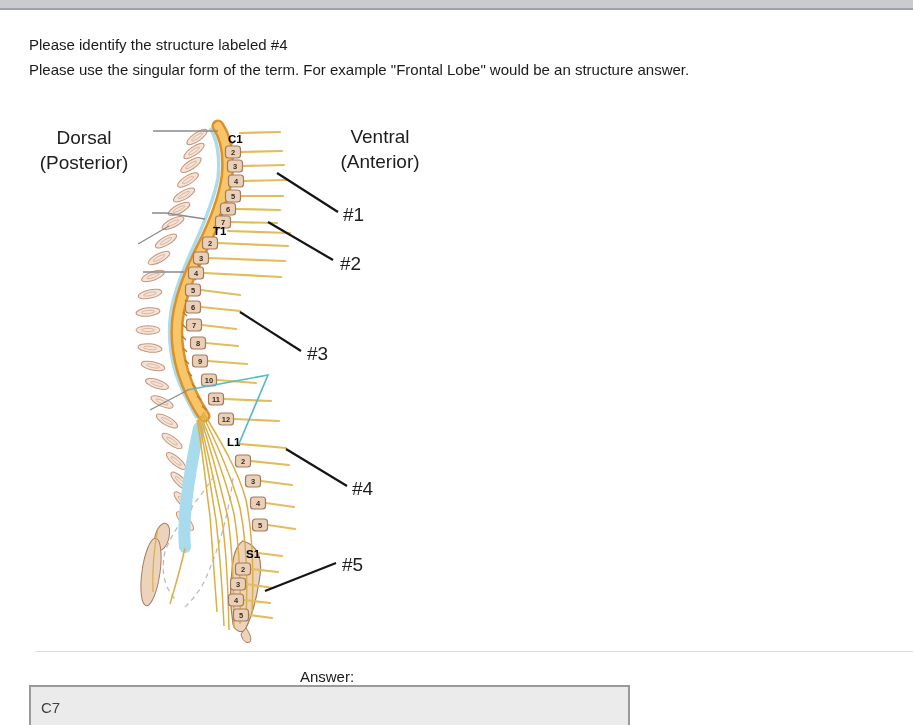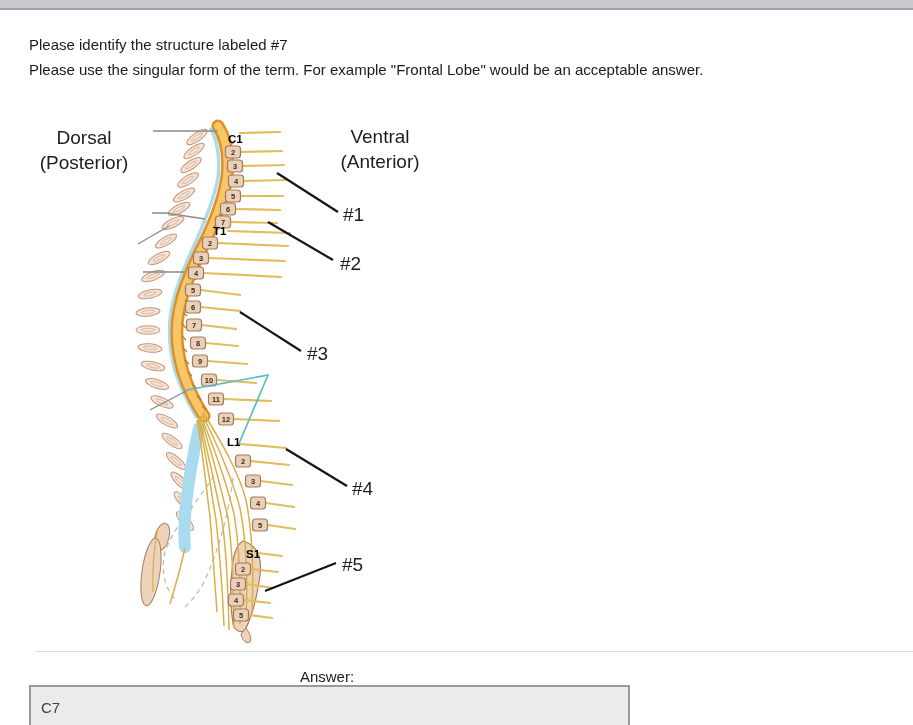--- a/index.html
+++ b/index.html
@@ -33,22 +33,22 @@
     font-size:15px;color:#3f3f3f;padding:6px 10px;font-family:inherit;border-radius:0;
   }
   .x-mark{margin-left:6px;font-size:15px;font-weight:bold;line-height:1;}
 </style>
 </head>
 <body>
 
 <div class="top-bar"></div>
 
 <div class="question-block">
-  <p>Please identify the structure labeled #7</p>
-  <p>Please use the singular form of the term. For example "Frontal Lobe" would be an acceptable answer.</p>
+  <p>Please identify the structure labeled #4</p>
+  <p>Please use the singular form of the term. For example "Frontal Lobe" would be an structure answer.</p>
 </div>
 
 <svg class="figure" viewBox="0 0 470 660">
 
   <g id="layer-processes">
       <ellipse cx="197" cy="137" rx="12" ry="4.2" transform="rotate(-35 197 137)" fill="#f4e4d8" stroke="#c59579" stroke-width="1"></ellipse>
       <ellipse cx="197" cy="137" rx="6.5" ry="1.6" transform="rotate(-35 197 137)" fill="none" stroke="#d7ad92" stroke-width="0.8"></ellipse>
       <ellipse cx="194" cy="151" rx="12" ry="4.2" transform="rotate(-35 194 151)" fill="#f4e4d8" stroke="#c59579" stroke-width="1"></ellipse>
       <ellipse cx="194" cy="151" rx="6.5" ry="1.6" transform="rotate(-35 194 151)" fill="none" stroke="#d7ad92" stroke-width="0.8"></ellipse>
       <ellipse cx="191" cy="165" rx="12" ry="4.2" transform="rotate(-34 191 165)" fill="#f4e4d8" stroke="#c59579" stroke-width="1"></ellipse>

